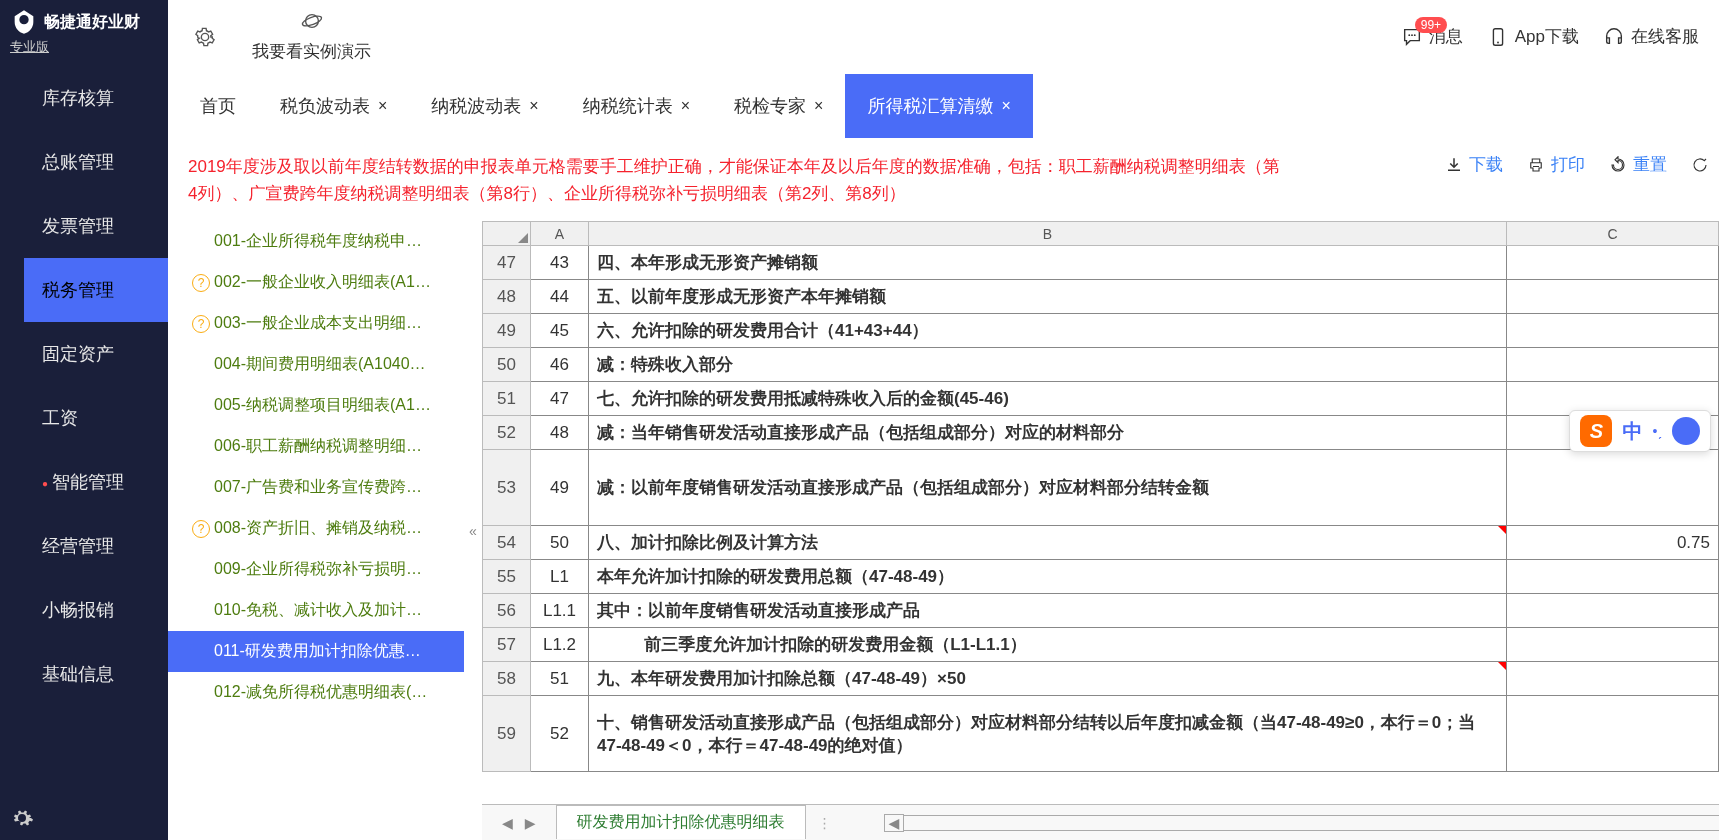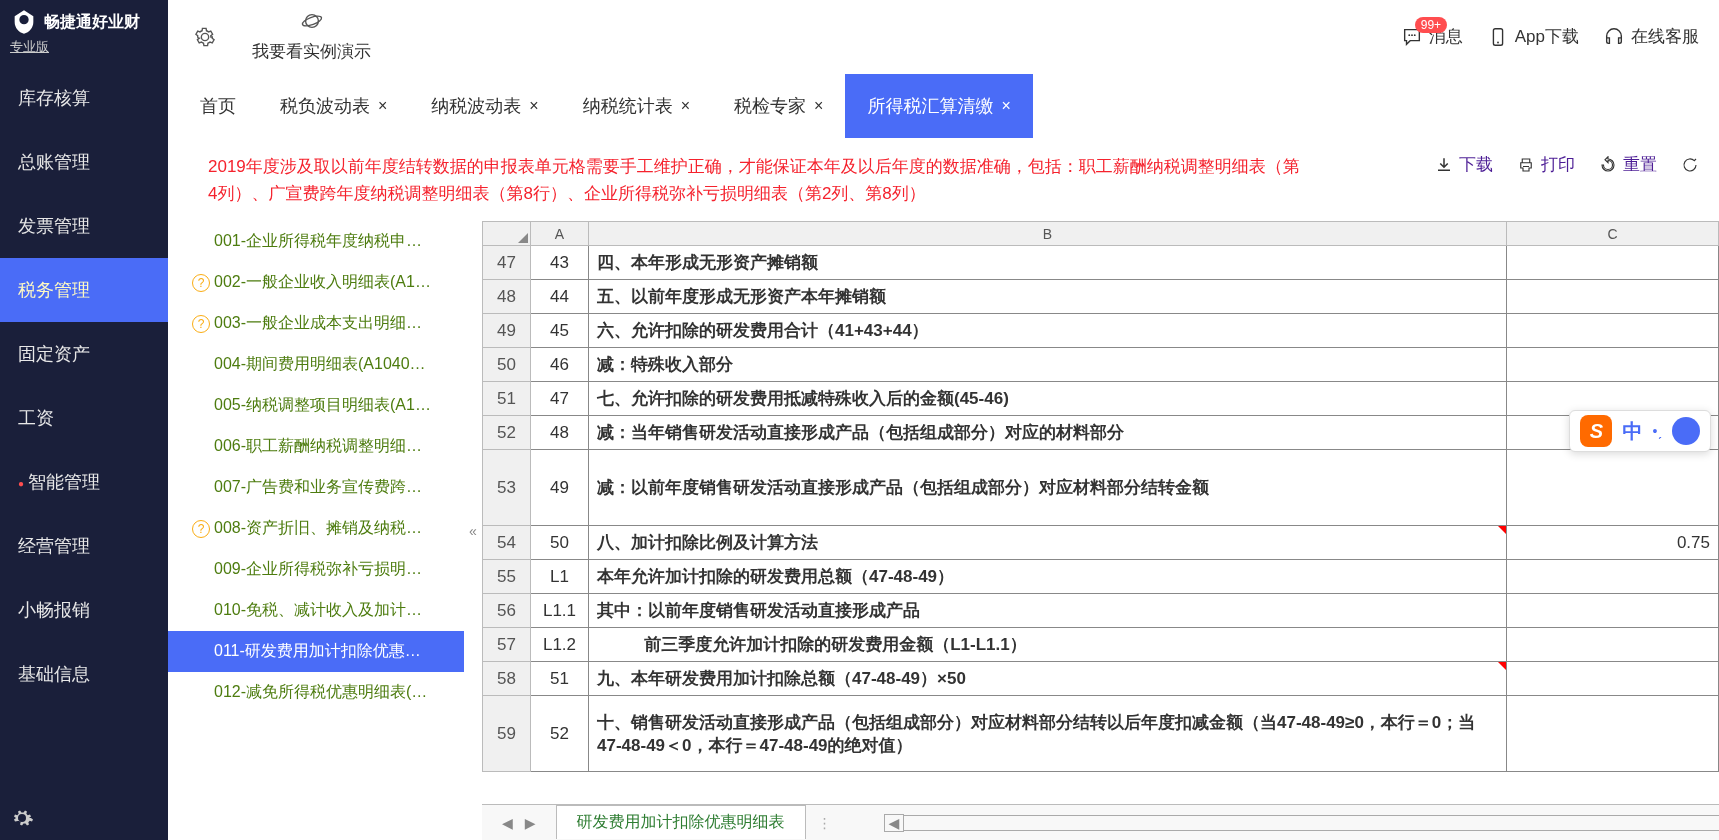--- a/index.html
+++ b/index.html
@@ -3,23 +3,23 @@
 <meta charset="utf-8">
 <style>
 * { margin: 0; padding: 0; box-sizing: border-box; }
 body { font-family: "Microsoft YaHei", "PingFang SC", sans-serif; font-size: 14px; color: #333; overflow: hidden; width: 1719px; height: 840px; background: #fff; display: flex; }
 
 
 .sidebar { width: 168px; background: #1a1f3a; color: #fff; display: flex; flex-direction: column; }
 .logo { display: flex; align-items: center; gap: 6px; padding: 8px 10px 2px; font-size: 16px; font-weight: bold; }
 .logo-icon { width: 28px; height: 28px; }
 .version { padding: 0 10px 10px; font-size: 13px; color: #ccc; text-decoration: underline; }
-.nav-list { flex: 1; overflow-y: auto; }
+.nav-list { flex: 1; overflow-y: auto; padding-left: 24px; }
 .nav-item { padding: 20px 18px; font-size: 18px; cursor: pointer; color: #e8e8e8; }
-.nav-item.active { background: #4a6cf7; color: #fef9c3; }
+.nav-item.active { background: #4a6cf7; color: #000000; }
 .nav-item.dot::before { content: "●"; color: #ff4d4f; font-size: 10px; margin-right: 4px; display: inline-block; vertical-align: middle; }
 .sidebar-footer { text-align: center; padding: 10px; }
 .gear-icon { width: 24px; height: 24px; }
 
 
 .main { flex: 1; display: flex; flex-direction: column; overflow: hidden; }
 
 
 .header { display: flex; align-items: center; padding: 10px 20px; border-bottom: 1px solid transparent; }
 .header-left { display: flex; align-items: center; gap: 8px; }
@@ -29,24 +29,24 @@
 .header-center { display: flex; align-items: center; gap: 8px; margin-left: 30px; font-size: 17px; cursor: pointer; color: #333; flex-direction: column; }
 .header-right { margin-left: auto; display: flex; align-items: center; gap: 24px; }
 .header-action { display: flex; align-items: center; gap: 6px; font-size: 17px; cursor: pointer; color: #333; position: relative; }
 .badge { position: absolute; top: -8px; left: 14px; background: #ff4d4f; color: #fff; border-radius: 10px; font-size: 12px; padding: 1px 6px; }
 
 
 .tabs { display: flex; padding: 0 10px; border-bottom: 1px solid transparent; }
 .tab { padding: 20px 22px; font-size: 18px; cursor: pointer; display: flex; align-items: center; gap: 8px; color: #333; }
 .tab.active { background: #4a6cf7; color: #fff; }
 .tab .close { font-size: 16px; }
-.warning-bar { padding: 14px 12px 14px 20px; display: flex; align-items: flex-start; margin-left: 20px; }
+.warning-bar { padding: 14px 2px 14px 20px; display: flex; align-items: flex-start; }
 .warning-text { color: #f5222d; font-size: 17px; line-height: 1.6; max-width: 1100px; }
 .toolbar { margin-left: auto; display: flex; align-items: center; gap: 24px; padding-right: 8px; font-size: 17px; }
-.toolbar-btn { display: flex; align-items: center; gap: 6px; cursor: pointer; color: #4c1d95; }
+.toolbar-btn { display: flex; align-items: center; gap: 6px; cursor: pointer; color: #3b82f6; }
 
 
 .body-area { flex: 1; display: flex; overflow: hidden; }
 .tree { width: 296px; overflow-y: auto; }
 .tree-item { padding: 10px 10px 10px 46px; font-size: 16px; cursor: pointer; white-space: nowrap; overflow: hidden; text-overflow: ellipsis; color: #4d7c0f; position: relative; }
 .tree-item.active { background: #4a6cf7; color: #fff; }
 .tree-item.has-icon::before { content: "?"; position: absolute; left: 24px; top: 50%; transform: translateY(-50%); width: 16px; height: 16px; border: 1px solid #faad14; color: #faad14; border-radius: 50%; font-size: 12px; display: flex; align-items: center; justify-content: center; }
 .collapse-handle { width: 18px; display: flex; align-items: center; justify-content: center; cursor: pointer; color: #888; font-size: 14px; }
 
 

